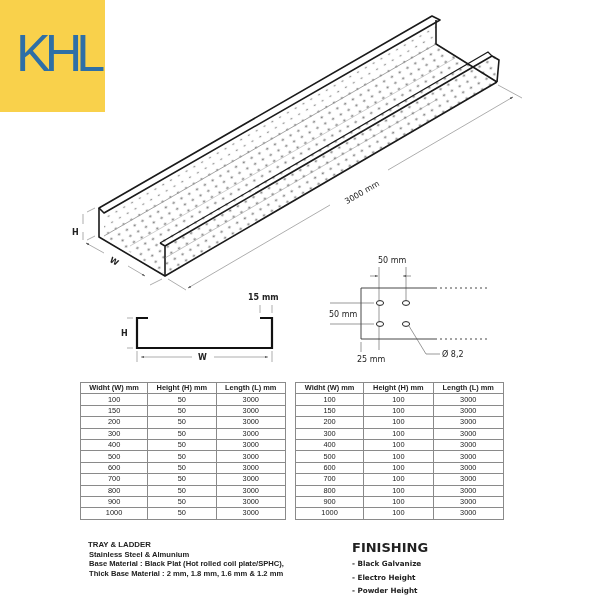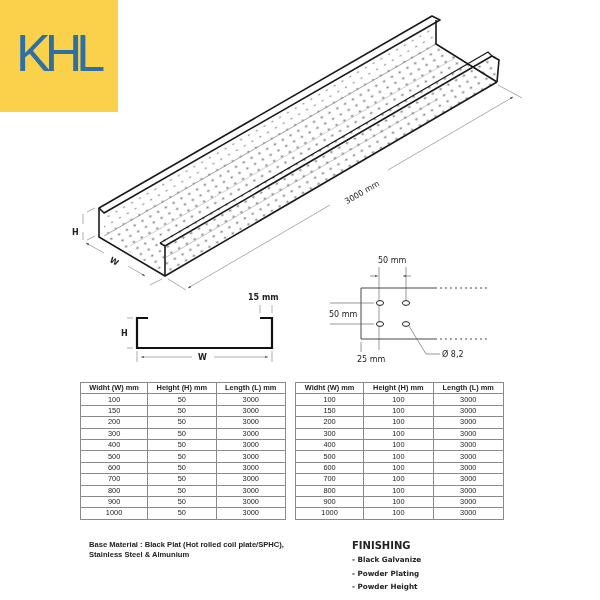--- a/index.html
+++ b/index.html
@@ -1,31 +1,31 @@
 <!DOCTYPE html>
 <html><head>
 <meta charset="utf-8">
 <style>
   html, body { margin:0; padding:0; background:#ffffff; }
   body { width:600px; height:600px; position:relative; overflow:hidden; font-family:"Liberation Sans", sans-serif; color:#1a1a1a; }
-  .logo { position:absolute; left:0; top:0; width:118px; height:112px; background:#f9d14b; }
+  .logo { position:absolute; left:0; top:0; width:105px; height:112px; background:#f9d14b; }
   .logo-text { position:absolute; left:16px; top:27px; font-family:"Liberation Sans", sans-serif; font-size:52px; letter-spacing:-6px; color:#2e6fa6; font-weight:400; line-height:52px; }
   svg.drawing { position:absolute; left:0; top:0; }
   .lbl { font-family:"DejaVu Sans", sans-serif; font-size:8px; fill:#222; }
   .lbl-b { font-family:"DejaVu Sans", sans-serif; font-size:8px; font-weight:bold; fill:#222; }
   table.spec { position:absolute; border-collapse:collapse; font-family:"Liberation Sans", sans-serif; font-size:7.4px; color:#222; }
   table.spec th, table.spec td { border:1px solid #8a8a8a; text-align:center; padding:0; height:10.4px; line-height:10px; }
   table.spec th { font-weight:bold; }
   .t1 { left:80px; top:382px; width:206px; }
   .t2 { left:295px; top:382px; width:209px; }
   .material { position:absolute; left:88px; top:540px; font-family:"Liberation Sans", sans-serif; font-size:7.6px; font-weight:bold; line-height:9.6px; color:#222; }
   .material .head { font-size:7.8px; }
   .material .line { padding-left:1px; }
   .finishing { position:absolute; left:352px; top:540px; font-family:"DejaVu Sans", sans-serif; font-size:7.2px; font-weight:bold; color:#222; }
-  .finishing .head { margin-bottom:4px; font-size:10px; }
+  .finishing .head { margin-bottom:4px; font-size:13px; }
   .finishing .item { margin-bottom:4.6px; font-weight:bold; }
 </style>
 </head>
 <body>
 
 <div class="logo">
   <div class="logo-text">KHL</div>
 </div>
 
 <svg class="drawing" width="600" height="600" viewBox="0 0 600 600">
@@ -252,22 +252,24 @@
       </tr>
     <tr>
         <td>1000</td>
         <td>100</td>
         <td>3000</td>
       </tr>
   </tbody>
 </table>
 
 <div class="material">
+  <div class="head">TRAY &amp; LADDER</div>
+  <div class="line">Stainless Steel &amp; Almunium</div>
   <div class="line">Base Material : Black Plat (Hot rolled coil plate/SPHC),</div>
-  <div class="line">Stainless Steel &amp; Almunium</div>
+  <div class="line">Thick Base Material : 2 mm, 1.8 mm, 1.6 mm &amp; 1.2 mm</div>
 </div>
 
 <div class="finishing">
   <div class="head">FINISHING</div>
   <div class="item">- Black Galvanize</div>
-  <div class="item">- Powder Plating</div>
+  <div class="item">- Electro Height</div>
   <div class="item">- Powder Height</div>
 </div>
 
 </body></html>

